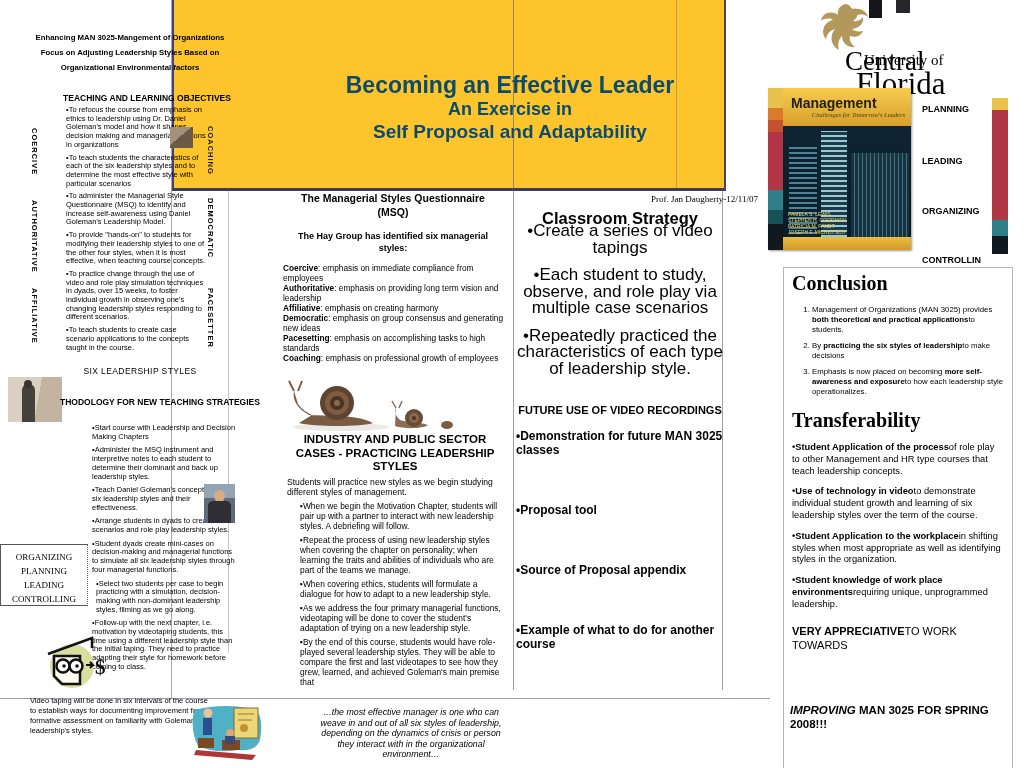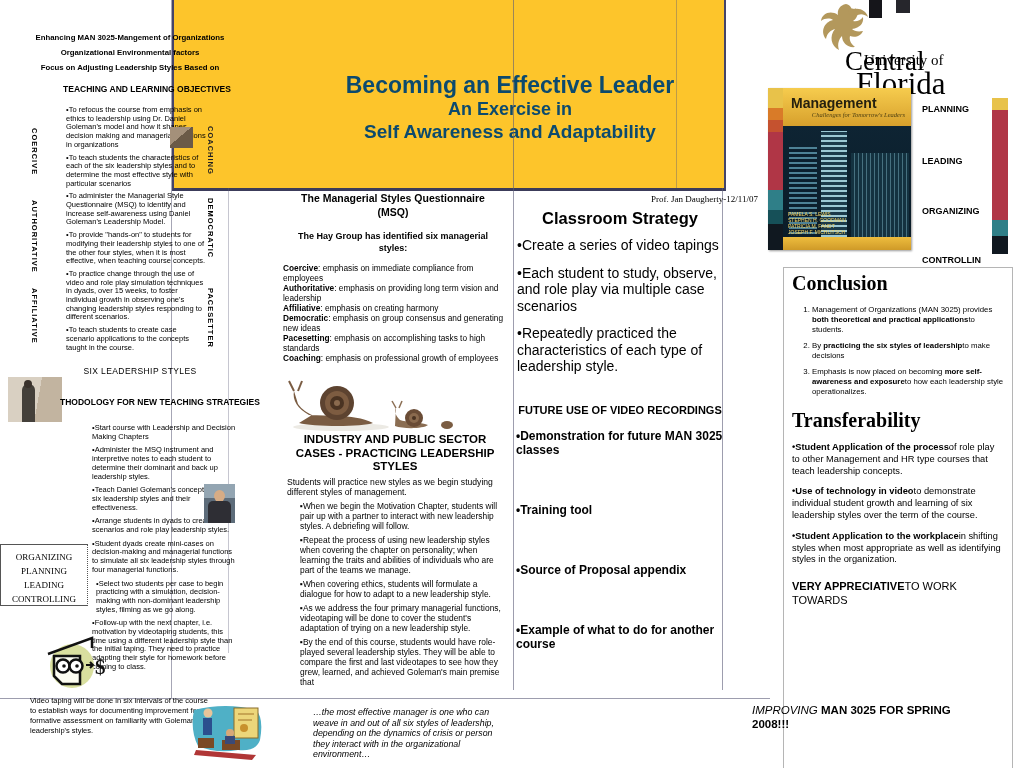--- a/index.html
+++ b/index.html
@@ -10,21 +10,21 @@
   
   .banner{left:172px;top:0;width:550px;height:188px;background:#fdc52b;
     border-left:2px solid #44446a;border-right:2px solid #44446a;border-bottom:3px solid #3c3c5a;}
   .title-block{left:280px;top:72px;width:460px;text-align:center;color:#0c4a6e;font-weight:bold;}
   .title-l1{font-size:23px;line-height:27px;}
   .title-l2{font-size:18px;line-height:21px;}
   .title-l3{font-size:19px;line-height:23px;}
   
   .hdr{left:20px;top:30px;width:220px;font-size:7.8px;font-weight:bold;text-align:center;line-height:15px;}
   .vlab{position:absolute;writing-mode:vertical-rl;font-size:7.5px;font-weight:bold;letter-spacing:1px;}
-  .obj-h{left:32px;top:84px;width:230px;font-size:8.5px;font-weight:bold;text-align:center;}
+  .obj-h{left:32px;top:93px;width:230px;font-size:8.5px;font-weight:bold;text-align:center;}
   .obj-list{left:66px;top:106px;width:141px;font-size:7.5px;line-height:8.7px;}
   .obj-list div{margin-bottom:4px;}
   .sixlbl{left:40px;top:366px;width:200px;font-size:8.5px;text-align:center;letter-spacing:.4px;}
   .meth-h{left:60px;top:397px;font-size:8.5px;font-weight:bold;white-space:nowrap;}
   .meth-list{left:92px;top:424px;width:146px;font-size:7.5px;line-height:8.7px;}
   .meth-list div{margin-bottom:5px;}
   .fnbox{left:0;top:544px;width:88px;height:62px;border:1px solid #555;border-right:1px dotted #555;
     font-family:"Liberation Serif",serif;font-size:9px;line-height:14px;text-align:center;padding-top:5px;box-sizing:border-box;}
   .vidnote{left:30px;top:696px;width:182px;font-size:7.5px;line-height:10px;}
   
@@ -36,25 +36,25 @@
   .pm-head{position:absolute;left:10px;top:6px;width:11px;height:12px;border-radius:50%;background:#d7ac85;}
   .pm-suit{position:absolute;left:4px;top:17px;width:23px;height:22px;background:#2e2e34;border-radius:5px 5px 0 0;}
   
   .msq-h{left:287px;top:192px;width:212px;font-size:10.5px;font-weight:bold;text-align:center;line-height:13.5px;}
   .hay-h{left:297px;top:231px;width:192px;font-size:9px;font-weight:bold;text-align:center;line-height:11.5px;}
   .styles{left:283px;top:263px;width:230px;font-size:8.3px;line-height:10px;}
   .ind-h{left:287px;top:433px;width:216px;font-size:11.5px;font-weight:bold;text-align:center;line-height:13.5px;}
   .ind-intro{left:287px;top:477px;width:224px;font-size:8.6px;line-height:10.3px;}
   .ind-list{left:300px;top:501px;width:206px;font-size:8.4px;line-height:10px;}
   .ind-list div{margin-bottom:4px;}
-  .quote{left:313px;top:707px;width:196px;font-size:8.8px;font-style:italic;line-height:10.5px;}
+  .quote{left:313px;top:707px;width:196px;font-size:8.8px;font-style:italic;line-height:10.5px;text-align:center;}
   
   .credit{left:558px;top:194px;width:200px;text-align:right;font-family:"Liberation Serif",serif;font-size:9px;}
   .cls-h{left:518px;top:209px;width:204px;text-align:center;font-size:16.5px;font-weight:bold;}
-  .cls-list{left:517px;top:237px;width:206px;font-size:14px;line-height:16.5px;}
+  .cls-list{left:517px;top:223px;width:206px;text-align:center;font-size:17px;line-height:16.5px;}
   .cls-list div{margin-bottom:11px;}
   .fut-h{left:517px;top:404px;width:206px;text-align:center;font-size:11px;font-weight:bold;}
   .fut-list{left:516px;top:429px;width:207px;font-size:12px;font-weight:bold;line-height:14px;}
   .fut-list div{margin-bottom:46px;}
   
   .uni-1{left:864px;top:52px;font-family:Liberation Serif, serif;font-size:15px;}
   .uni-2{left:845px;top:46px;font-family:"Liberation Serif",serif;font-size:27px;}
   .uni-3{left:856px;top:66px;font-family:"Liberation Serif",serif;font-size:31px;z-index:1;}
   .darkbar1{left:869px;top:0;width:13px;height:18px;background:#15151a;}
   .darkbar2{left:896px;top:0;width:14px;height:13px;background:#26262c;}
@@ -74,45 +74,45 @@
   .mgmt-lab{position:absolute;left:922px;width:64px;font-size:9px;font-weight:bold;word-break:break-all;line-height:12px;}
   .spine2{left:992px;top:98px;width:16px;height:156px;}
   .conc-box{left:783px;top:267px;width:230px;height:542px;background:#fff;border:1px solid #b5b5b5;box-sizing:border-box;z-index:2;padding:4px 8px;}
   .conc-h,.trans-h{font-family:"Liberation Serif",serif;font-size:20px;font-weight:bold;}
   .conc-list{margin:10px 0 0 0;padding-left:20px;font-size:7.8px;line-height:10px;}
   .conc-list li{margin-bottom:6px;}
   .trans-h{margin-top:12px;}
   .trans-list{margin-top:10px;font-size:9.3px;line-height:11.8px;}
   .trans-list div{margin-bottom:9px;}
   .closing{margin-top:13px;font-size:11px;line-height:14px;}
-  .improving{left:752px;top:703px;width:210px;font-size:11.5px;line-height:14px;z-index:2;}
+  .improving{left:790px;top:703px;width:210px;font-size:11.5px;line-height:14px;z-index:2;font-weight:bold;}
 </style>
 </head>
 <body>
 
 <div class="poster">
 
   <div class="abs banner"></div>
   <div class="abs title-block">
     <div class="title-l1">Becoming an Effective Leader</div>
     <div class="title-l2">An Exercise in</div>
-    <div class="title-l3">Self Awareness and Adaptability</div>
+    <div class="title-l3">Self Proposal and Adaptability</div>
   </div>
 
   <div class="line" style="left:171px;top:0;width:1px;height:698px;opacity:.55"></div>
   <div class="line" style="left:228px;top:188px;width:1px;height:465px;opacity:.35"></div>
   <div class="line" style="left:513px;top:0;width:1px;height:690px;opacity:.6"></div>
   <div class="line" style="left:676px;top:0;width:1px;height:188px;opacity:.4"></div>
   <div class="line" style="left:722px;top:188px;width:1px;height:502px;opacity:.6"></div>
   <div class="line" style="left:0;top:698px;width:770px;height:1px;opacity:.6"></div>
 
   <div class="abs hdr">
     <div>Enhancing MAN 3025-Mangement of Organizations</div>
+    <div>Focus on Adjusting Leadership Styles Based on</div>
     <div>Organizational Environmental factors</div>
-    <div>Focus on Adjusting Leadership Styles Based on</div>
   </div>
 
   <div class="vlab" style="left:30px;top:128px;">COERCIVE</div>
   <div class="vlab" style="left:30px;top:200px;">AUTHORITATIVE</div>
   <div class="vlab" style="left:30px;top:288px;">AFFILIATIVE</div>
   <div class="vlab" style="left:206px;top:126px;color:#222;">COACHING</div>
   <div class="vlab" style="left:206px;top:198px;">DEMOCRATIC</div>
   <div class="vlab" style="left:206px;top:288px;">PACESETTER</div>
 
   <div class="abs obj-h">TEACHING AND LEARNING OBJECTIVES</div>
@@ -232,21 +232,21 @@
   <div class="abs credit">Prof. Jan Daugherty-12/11/07</div>
   <div class="abs cls-h">Classroom Strategy</div>
   <div class="abs cls-list">
     <div>•Create a series of video tapings</div>
     <div>•Each student to study, observe, and role play via multiple case scenarios</div>
     <div>•Repeatedly practiced the characteristics of each type of leadership style.</div>
   </div>
   <div class="abs fut-h">FUTURE USE OF VIDEO RECORDINGS</div>
   <div class="abs fut-list">
     <div>•Demonstration for future MAN 3025 classes</div>
-    <div>•Training tool</div>
+    <div>•Proposal tool</div>
     <div>•Source of Proposal appendix</div>
     <div>•Example of what to do for another course</div>
   </div>
 
   <div class="abs darkbar1"></div>
   <div class="abs darkbar2"></div>
 
   <div class="abs" style="left:812px;top:2px;">
     <svg width="62" height="52" viewBox="0 0 62 52">
       <path fill="#b3985c" d="M34 2c-6 1-9 6-8 11-7-5-16-2-17 6 4-3 9-3 12-1-9 2-13 12-7 19 1-6 5-9 9-10-6 7-4 17 4 21-2-6 0-11 3-14 0 7 6 12 13 11-4-3-6-7-5-11 5 2 11 0 13-5-5 1-9 0-11-2 8-1 12-6 11-12-3 4-7 5-10 4 5-3 6-9 2-13l-2 5c-1-4-2-8-7-9z"></path>
@@ -303,20 +303,21 @@
     <ol class="conc-list">
       <li><span>Management of Organizations (MAN 3025) provides </span><b>both theoretical and practical applications</b><span>to students.</span></li>
       <li><span>By </span><b>practicing the six styles of leadership</b><span>to make decisions</span></li>
       <li><span>Emphasis is now placed on becoming </span><b>more self-awareness and exposure</b><span>to how each leadership style operationalizes.</span></li>
     </ol>
     <div class="trans-h">Transferability</div>
     <div class="trans-list">
       <div><b>•Student Application of the process</b><span>of role play to other Management and HR type courses that teach leadership concepts.</span></div>
       <div><b>•Use of technology in video</b><span>to demonstrate individual student growth and learning of six leadership styles over the term of the course.</span></div>
       <div><b>•Student Application to the workplace</b><span>in shifting styles when most appropriate as well as identifying styles in the organization.</span></div>
+      <div><b>•Student knowledge of work place environments</b><span>requiring unique, unprogrammed leadership.</span></div>
     </div>
     <div class="closing">
       <b>VERY APPRECIATIVE</b><span>TO WORK TOWARDS</span>
     </div>
   </div>
   <div class="abs improving">
     <span style="font-style:italic;">IMPROVING</span><b> MAN 3025 FOR SPRING 2008!!!</b>
   </div>
 
 </div>

